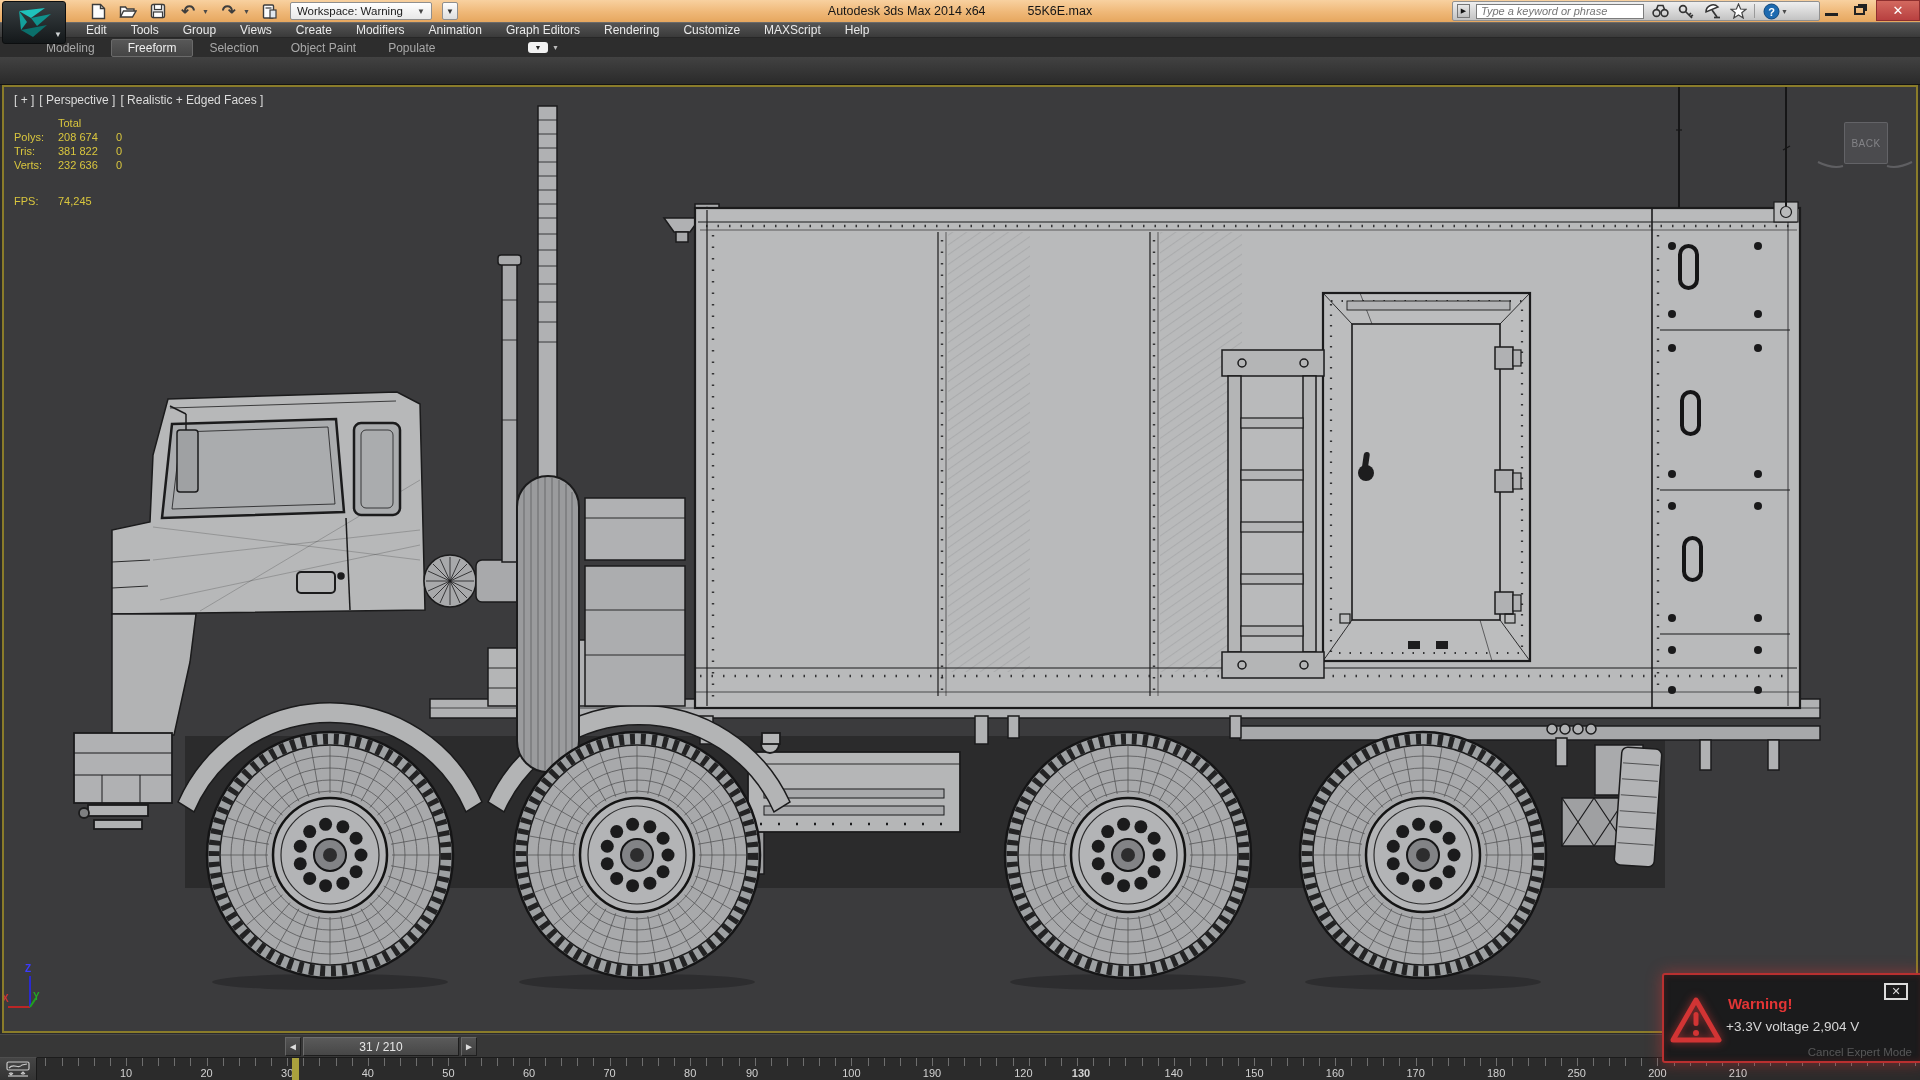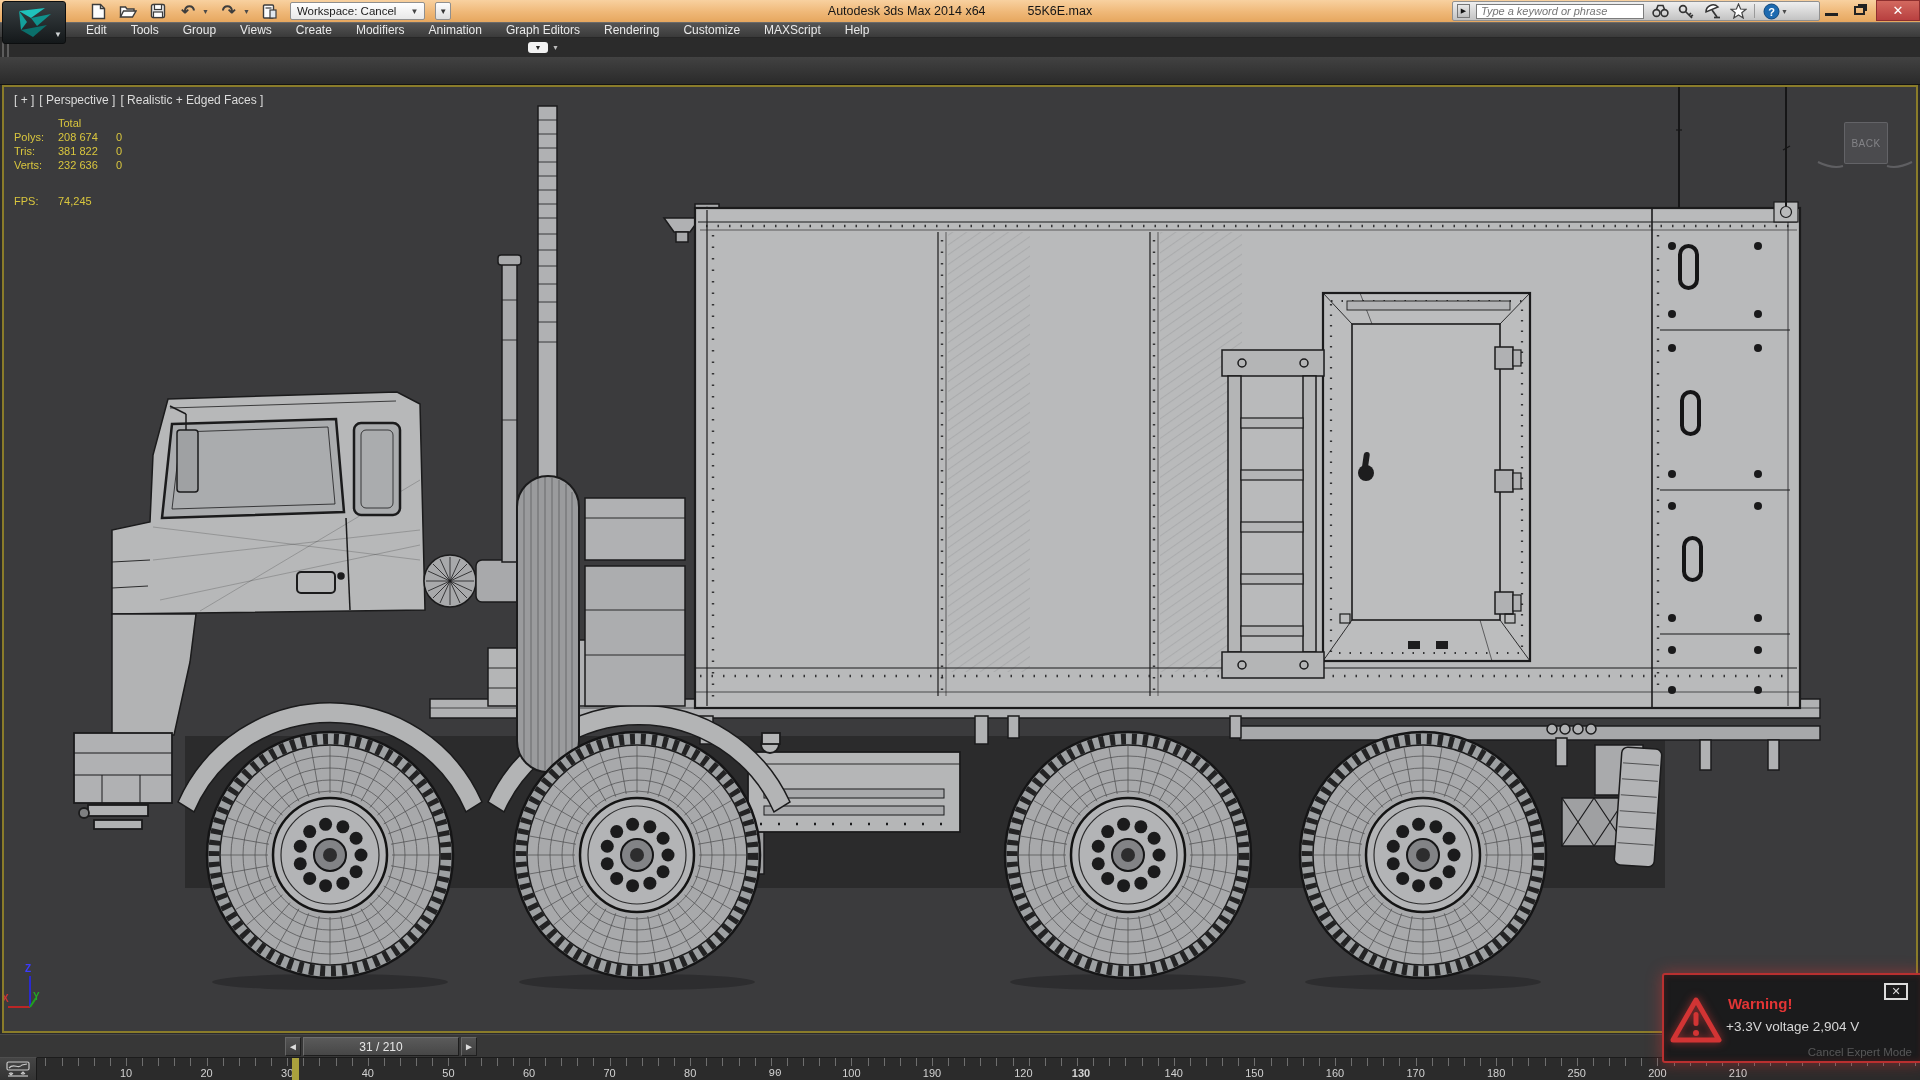--- a/index.html
+++ b/index.html
@@ -163,21 +163,21 @@
       </div>
     <span class="mini-caret">▼</span>
     <div class="qat-btn">
       <svg width="15" height="17" viewBox="0 0 15 17">
         <rect x="1.5" y="2" width="10" height="13" rx="1" fill="#fdfdfd" stroke="#3c3c3c" stroke-width="1.4"></rect>
         <rect x="8" y="7" width="6" height="8" fill="#dfe7ee" stroke="#3c3c3c" stroke-width="1.2"></rect>
         <line x1="3.5" y1="5" x2="9.5" y2="5" stroke="#3c3c3c" stroke-width="1.2"></line>
         </svg>
     </div>
     <div class="workspace-combo">
-      <span>Workspace: Cancel</span>
+      <span>Workspace: Warning</span>
       <span class="caret">▼</span>
     </div>
     <div class="combo-side-btn">▼</div>
   </div>
 
   <div class="infocenter">
     <div class="ic-arrow-btn">▶</div>
     <input class="ic-search" placeholder="Type a keyword or phrase" style="">
     <div class="ic-icon">
       <svg width="17" height="14" viewBox="0 0 17 14">
@@ -235,20 +235,27 @@
       <span class="menu-item">Modifiers</span>
       <span class="menu-item">Animation</span>
       <span class="menu-item">Graph Editors</span>
       <span class="menu-item">Rendering</span>
       <span class="menu-item">Customize</span>
       <span class="menu-item">MAXScript</span>
       <span class="menu-item">Help</span>
     </div>
 
   <div class="grip"></div>
+  <div class="ribbonbar">
+      <span class="rtab">Modeling</span>
+      <span class="rtab active">Freeform</span>
+      <span class="rtab">Selection</span>
+      <span class="rtab">Object Paint</span>
+      <span class="rtab">Populate</span>
+    </div>
   <div class="ribbonbar" style="left:510px;width:80px;background:transparent;padding-left:0;">
     <div class="ribbon-drop">
       <span class="pill">▼</span>
       <span class="c">▼</span>
     </div>
   </div>
   <div class="ribbon-strip"></div>
 
   <div class="viewport">
 
@@ -891,21 +898,21 @@
       <div class="tick" style="left: 1899.2px;"></div>
       <div class="tick" style="left: 1915.32px;"></div>
       <div class="tick-label" style="left: 106px;">10</div>
       <div class="tick-label" style="left: 186.6px;">20</div>
       <div class="tick-label" style="left: 267.2px;">30</div>
       <div class="tick-label" style="left: 347.8px;">40</div>
       <div class="tick-label" style="left: 428.4px;">50</div>
       <div class="tick-label" style="left: 509px;">60</div>
       <div class="tick-label" style="left: 589.6px;">70</div>
       <div class="tick-label" style="left: 670.2px;">80</div>
-      <div class="tick-label" style="left: 755px; font-family: Liberation Mono, monospace;">90</div>
+      <div class="tick-label" style="left: 732px;">90</div>
       <div class="tick-label" style="left: 831.4px;">100</div>
       <div class="tick-label" style="left: 912px;">190</div>
       <div class="tick-label" style="left: 992.6px; text-align: right;">120</div>
       <div class="tick-label" style="left: 1061px; font-weight: bold;">130</div>
       <div class="tick-label" style="left: 1153.8px;">140</div>
       <div class="tick-label" style="left: 1234.4px;">150</div>
       <div class="tick-label" style="left: 1315px;">160</div>
       <div class="tick-label" style="left: 1395.6px;">170</div>
       <div class="tick-label" style="left: 1476.2px;">180</div>
       <div class="tick-label" style="left: 1556.8px;">250</div>

